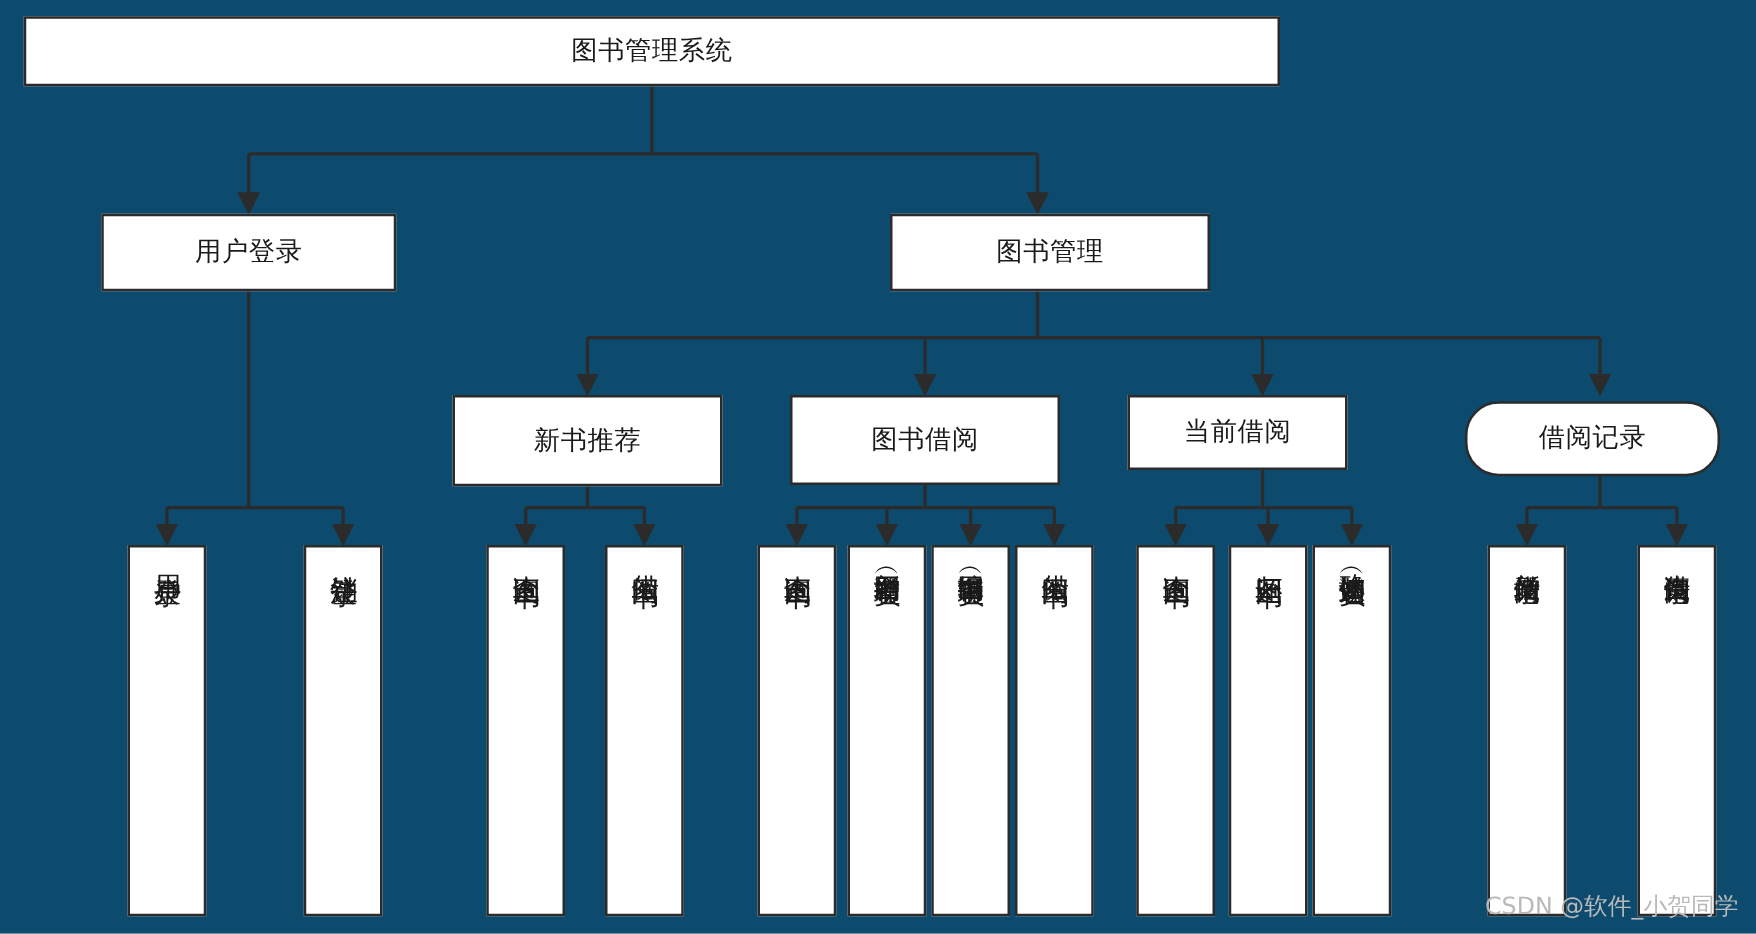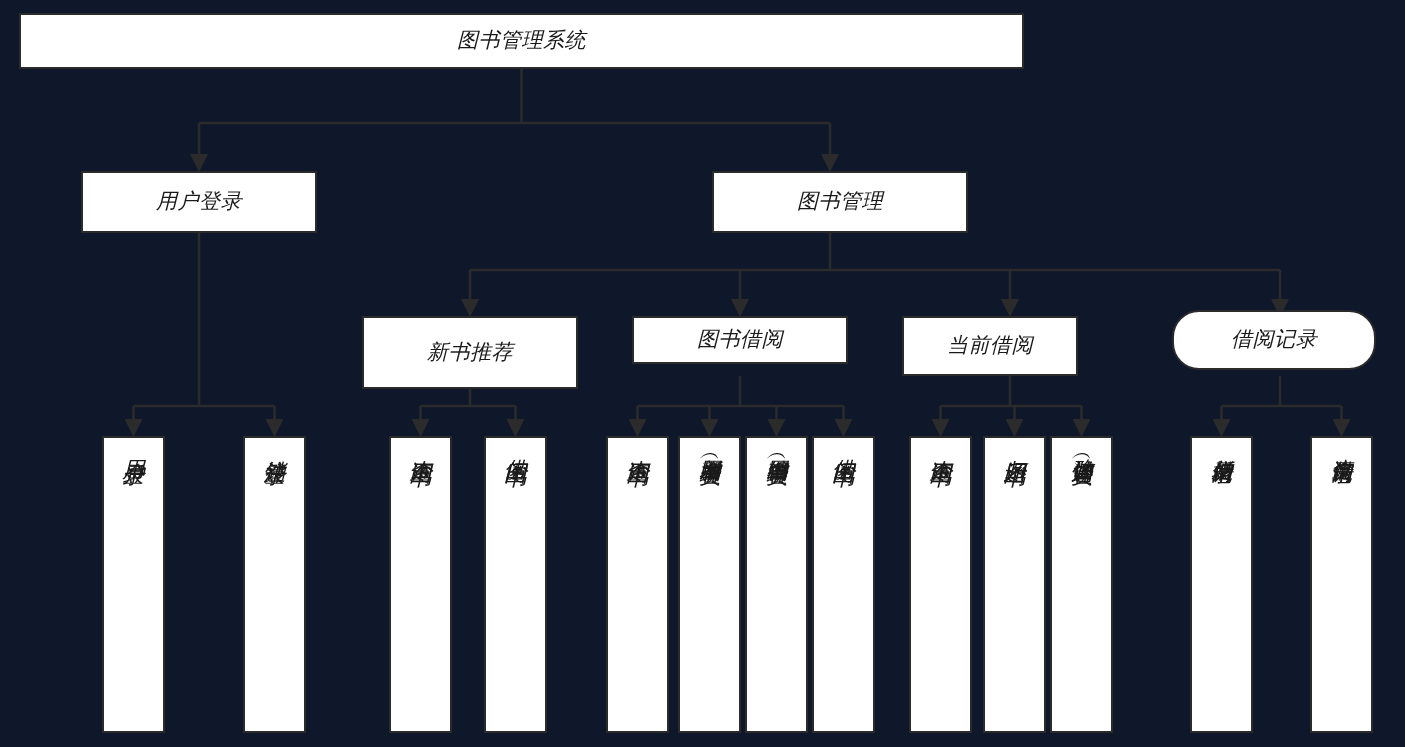--- a/index.html
+++ b/index.html
@@ -9,23 +9,22 @@
     background: #ffffff;
   }
   body {
     font-family: "DejaVu Sans", "Liberation Sans", sans-serif;
     color: #1f1f1f;
   }
   #canvas {
     position: relative;
     width: 1405px;
     height: 747px;
-    background: #0f172a;
+    background: #0c4a6e;
     overflow: hidden;
-    font-style: italic;
   }
   #edges {
     position: absolute;
     left: 0;
     top: 0;
     width: 1405px;
     height: 747px;
     pointer-events: none;
   }
   .node {
@@ -132,27 +131,27 @@
       </div>
       <div class="node horiz" style="left: 81px; top: 171px; width: 236px; height: 62px;">
         <span class="label">用户登录</span>
       </div>
       <div class="node horiz" style="left: 712px; top: 171px; width: 256px; height: 62px;">
         <span class="label">图书管理</span>
       </div>
       <div class="node horiz" style="left: 362px; top: 316px; width: 216px; height: 73px;">
         <span class="label">新书推荐</span>
       </div>
-      <div class="node horiz" style="left: 632px; top: 316px; width: 216px; height: 48px;">
+      <div class="node horiz" style="left: 632px; top: 316px; width: 216px; height: 72px;">
         <span class="label">图书借阅</span>
       </div>
       <div class="node horiz" style="left: 902px; top: 316px; width: 176px; height: 60px;">
         <span class="label">当前借阅</span>
       </div>
-      <div class="node horiz" style="left: 1172px; top: 310px; width: 204px; height: 60px; border-radius: 27px;">
+      <div class="node horiz" style="left: 1172px; top: 321px; width: 204px; height: 60px; border-radius: 27px;">
         <span class="label">借阅记录</span>
       </div>
       <div class="node vert" style="left: 102px; top: 436px; width: 63px; height: 297px;">
         <span class="label">用户登录</span>
       </div>
       <div class="node vert" style="left: 243px; top: 436px; width: 63px; height: 297px;">
         <span class="label">注销登录</span>
       </div>
       <div class="node vert" style="left: 389px; top: 436px; width: 63px; height: 297px;">
         <span class="label">查询图书</span>
@@ -182,13 +181,14 @@
         <span class="label">确认归还（管理员）</span>
       </div>
       <div class="node vert tall" style="left: 1190px; top: 436px; width: 63px; height: 297px;">
         <span class="label">新增借阅记录</span>
       </div>
       <div class="node vert tall" style="left: 1310px; top: 436px; width: 63px; height: 297px;">
         <span class="label">查询借阅记录</span>
       </div>
     </div>
 
+  <div class="watermark">CSDN @软件_小贺同学</div>
 </div>
 
 </body></html>

